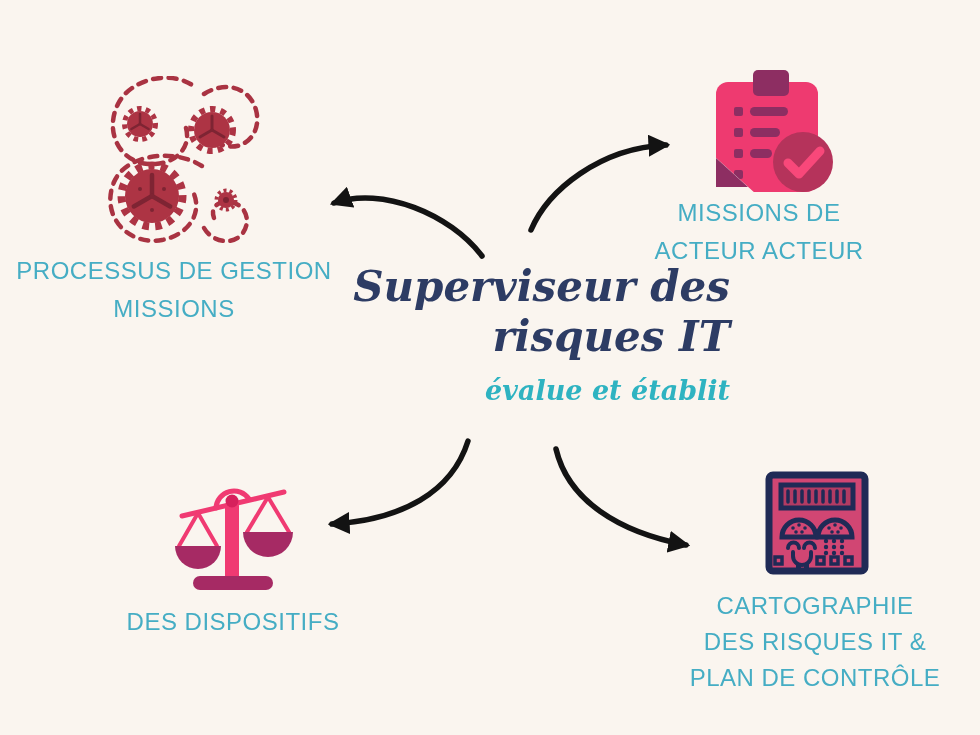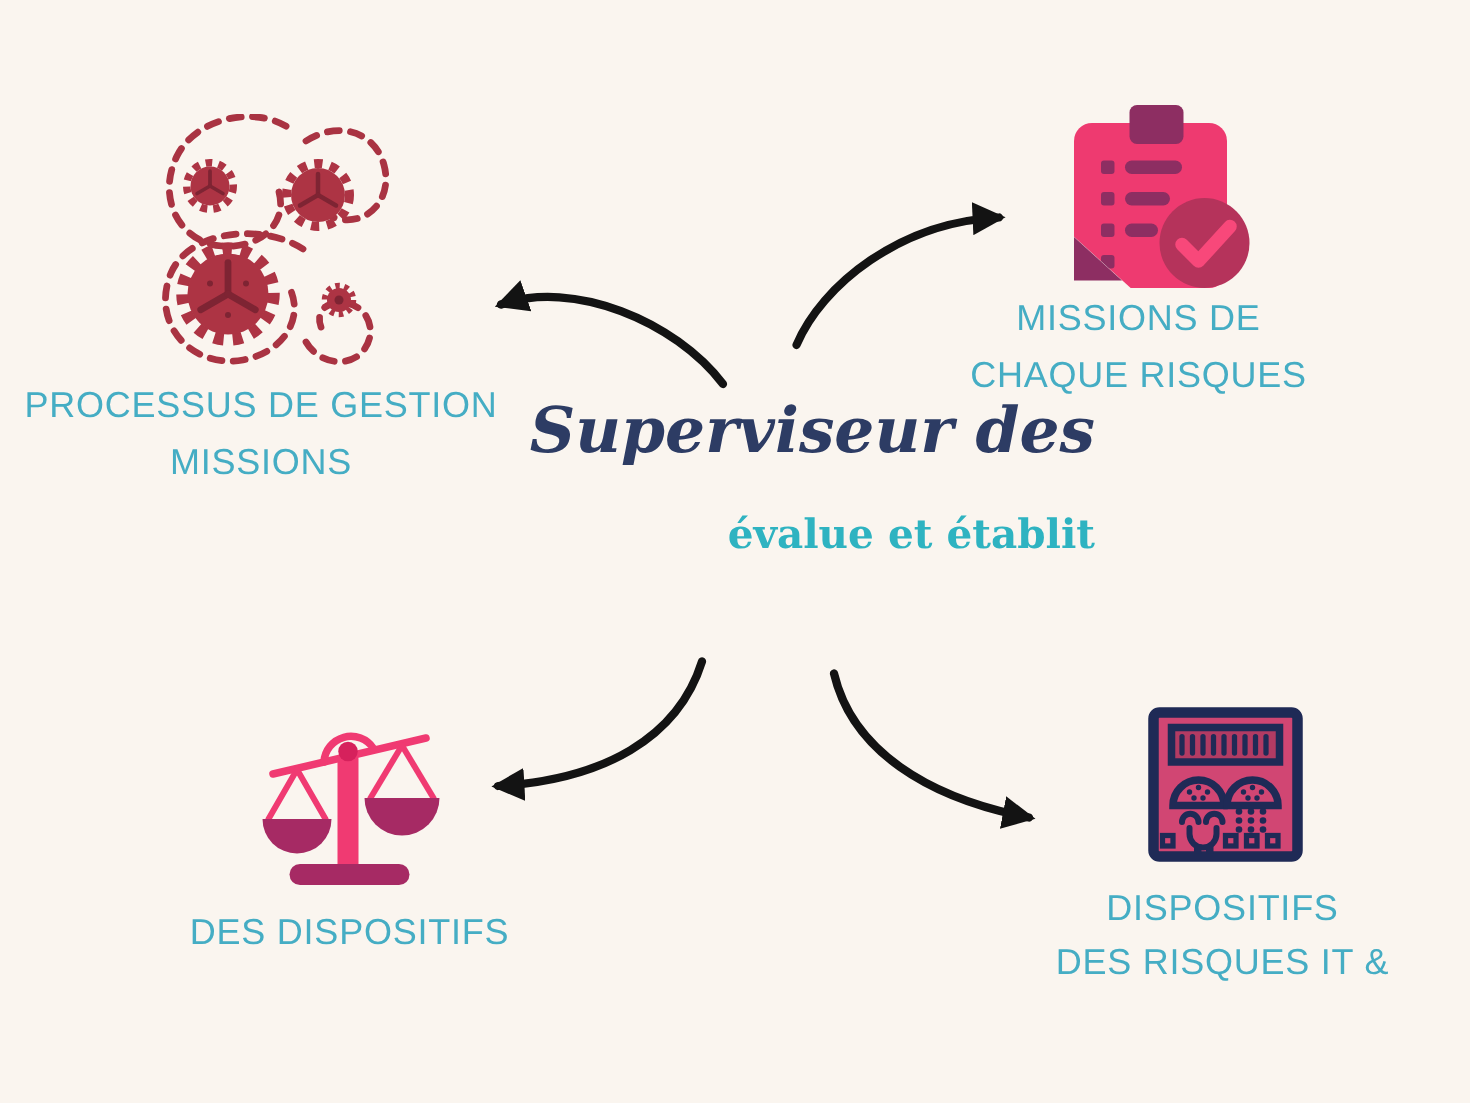--- a/index.html
+++ b/index.html
@@ -20,22 +20,22 @@
   .label-tl{left:8px;top:252px;width:332px;}
   .label-tr{left:598px;top:194px;width:322px;}
   .label-bl{left:66px;top:603px;width:334px;}
   .label-br{left:653px;top:588px;width:324px;line-height:36px;}
   .center-block{position:absolute;left:310px;top:262px;width:420px;text-align:right;}
   .center-title{
     font-family:"DejaVu Serif",serif;font-style:italic;font-weight:700;
     color:#2d3c64;font-size:42px;line-height:50px;
   }
   .center-subtitle{
-    font-family:"DejaVu Serif",serif;font-weight:700;
-    color:#2eb3c1;font-size:27px;line-height:34px;margin-top:28px;
+    font-family:"DejaVu Serif",serif;font-style:italic;font-weight:700;
+    color:#2eb3c1;font-size:27px;line-height:34px;margin-top:12px;
   }
 </style>
 </head>
 <body>
 
 <div class="canvas">
 
   <svg class="arrow-layer" viewBox="0 0 980 735" xmlns="http://www.w3.org/2000/svg">
     <defs>
       <marker id="ah" viewBox="0 0 10 10" refX="8" refY="5" markerWidth="4" markerHeight="4" orient="auto">
@@ -186,36 +186,38 @@
       <rect x="13" y="89" width="7" height="7"></rect>
       <rect x="55" y="89" width="7" height="7"></rect>
       <rect x="69" y="89" width="7" height="7"></rect>
       <rect x="83" y="89" width="7" height="7"></rect>
     </g>
   </svg>
 
   <div class="center-block">
     <div class="center-title">
       <div>Superviseur des</div>
+      <div>risques IT</div>
     </div>
     <div class="center-subtitle">évalue et établit</div>
   </div>
 
   <div class="node-label label-tl">
     <div>PROCESSUS DE GESTION</div>
     <div>MISSIONS</div>
   </div>
 
   <div class="node-label label-tr">
     <div>MISSIONS DE</div>
-    <div>CHAQUE RISQUES</div>
+    <div>ACTEUR ACTEUR</div>
   </div>
 
   <div class="node-label label-bl">
     <div>DES DISPOSITIFS</div>
   </div>
 
   <div class="node-label label-br">
-    <div>DISPOSITIFS</div>
+    <div>CARTOGRAPHIE</div>
     <div>DES RISQUES IT &amp;</div>
+    <div>PLAN DE CONTRÔLE</div>
   </div>
 
 </div>
 
 </body></html>

